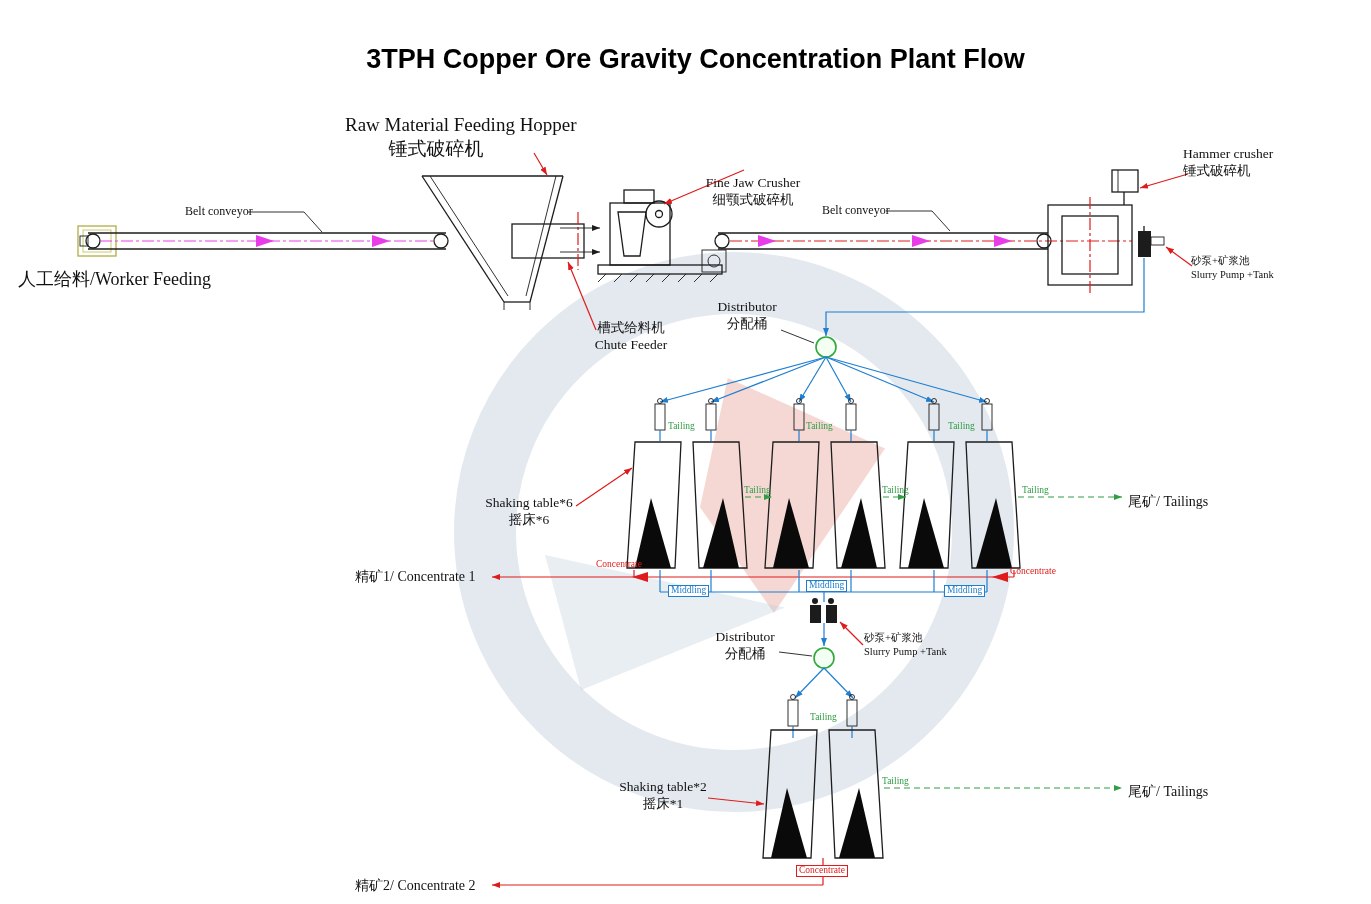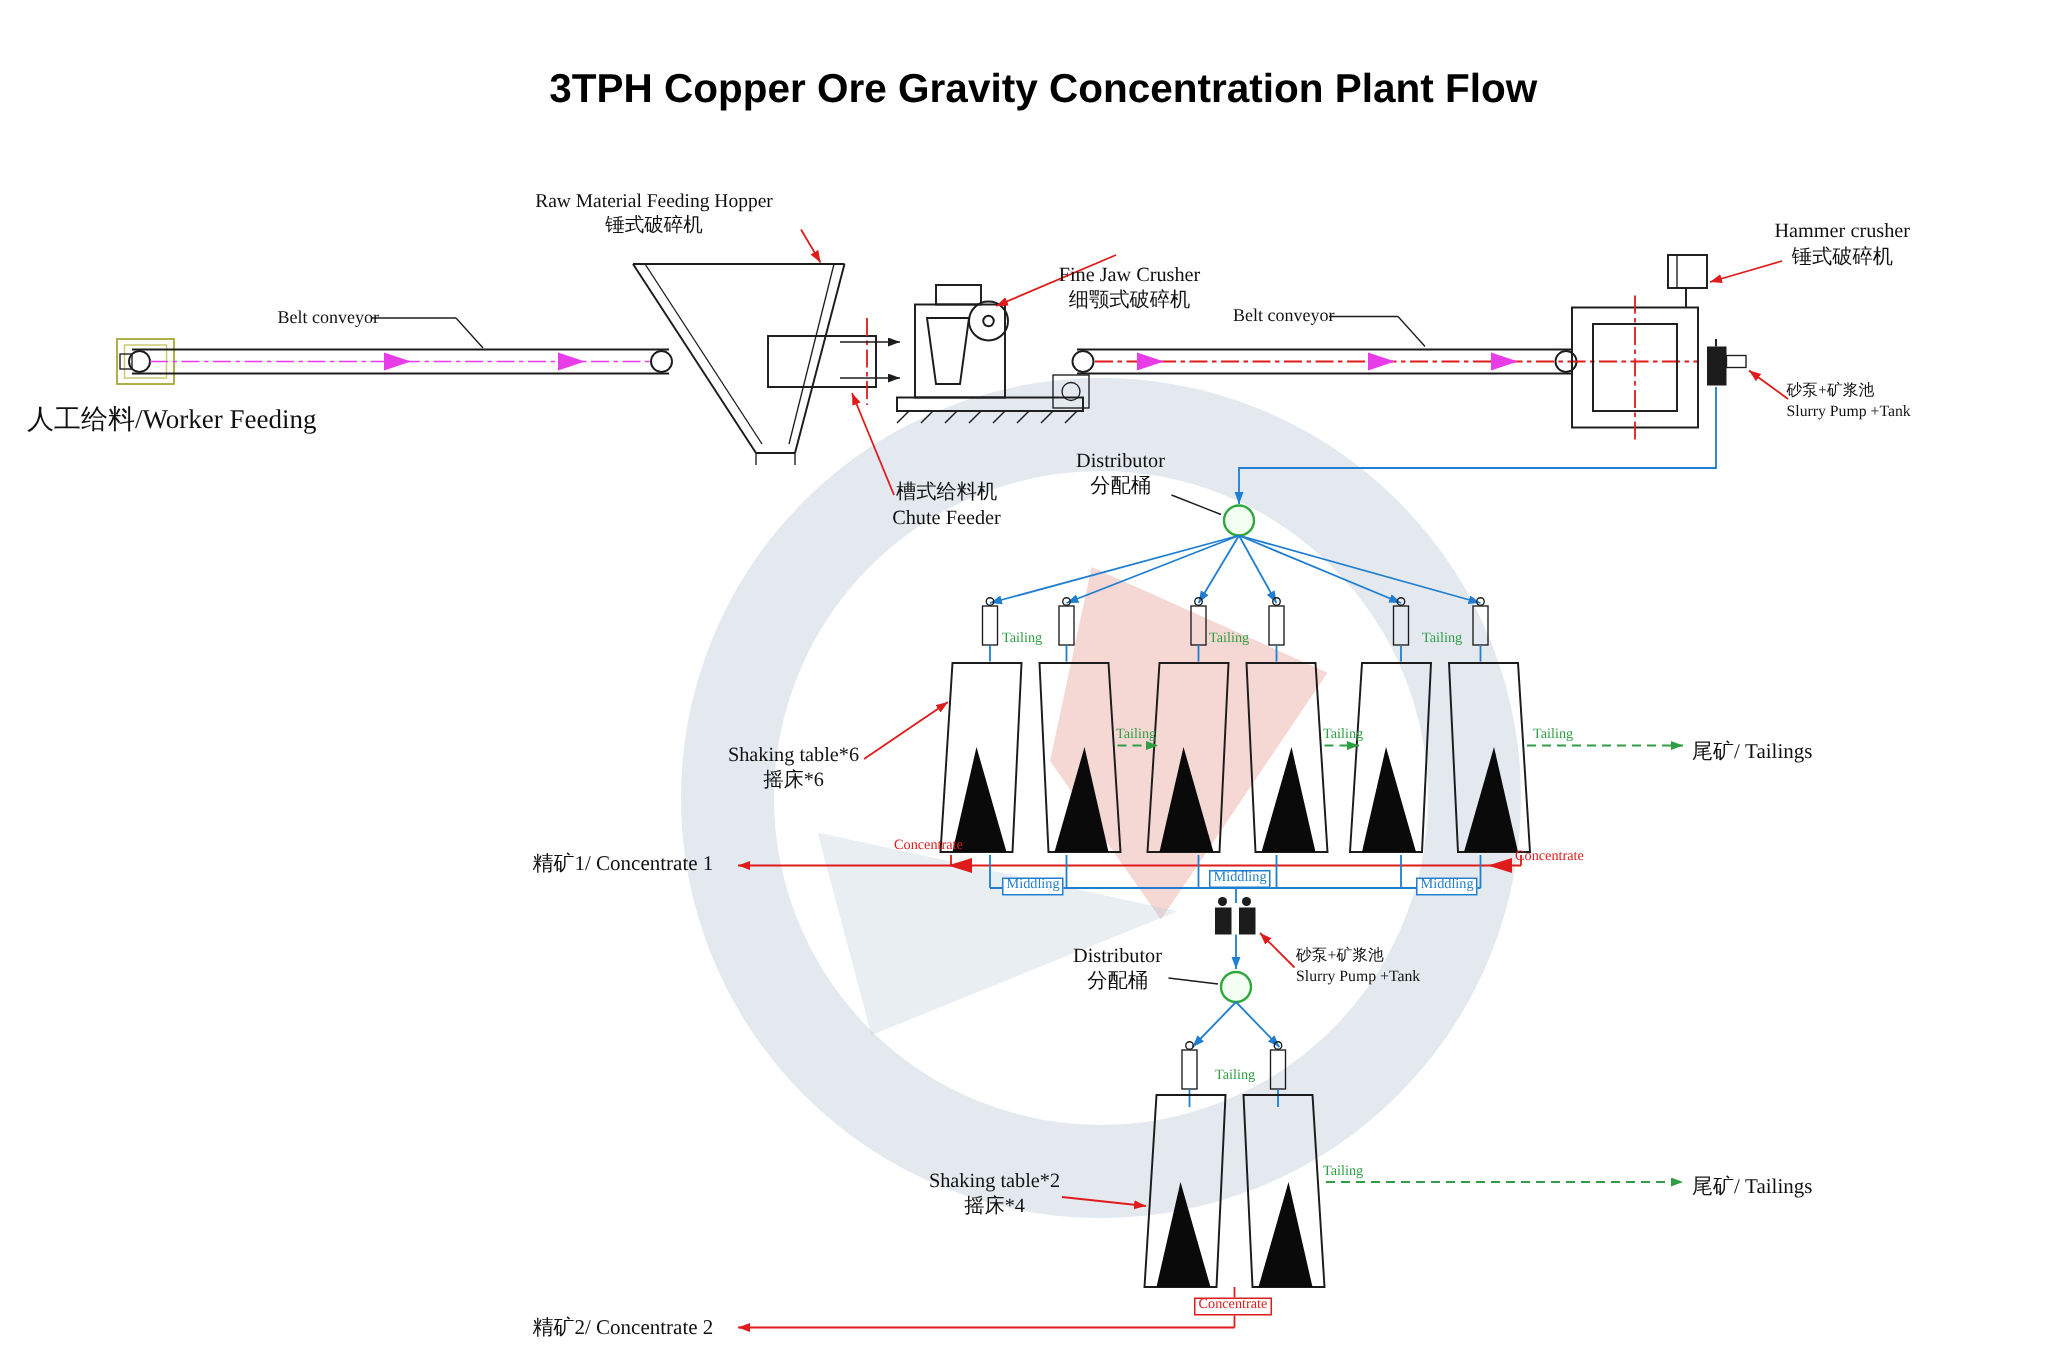--- a/index.html
+++ b/index.html
@@ -296,38 +296,38 @@
       <line x1="708" y1="798" x2="764" y2="804" class="sR" marker-end="url(#aR)"></line>
     </g>
   </svg>
 
   <div id="title">3TPH Copper Ore Gravity Concentration Plant Flow</div>
 
   <div class="lbl" style="left:18px;top:268px;font-size:18px;">人工给料/Worker Feeding</div>
 
   <div class="lbl" style="left:185px;top:204px;font-size:12px;">Belt conveyor</div>
 
-  <div class="lbl center" style="left:345px;top:126px;width:182px;font-size:13px;">
+  <div class="lbl center" style="left:345px;top:113px;width:182px;font-size:19px;">
     <div>Raw Material Feeding Hopper</div>
     <div>锤式破碎机</div>
   </div>
 
   <div class="lbl center" style="left:585px;top:320px;width:92px;">
     <div>槽式给料机</div>
     <div>Chute Feeder</div>
   </div>
 
   <div class="lbl center" style="left:698px;top:140px;width:110px;margin-top:35px;">
     <div>Fine Jaw Crusher</div>
     <div>细颚式破碎机</div>
   </div>
 
   <div class="lbl" style="left:822px;top:203px;font-size:12px;">Belt conveyor</div>
 
-  <div class="lbl" style="left:1183px;top:146px;text-align:center;">
+  <div class="lbl" style="left:1183px;top:146px;">
     <div>Hammer crusher</div>
     <div>锤式破碎机</div>
   </div>
 
   <div class="lbl" style="left:1191px;top:254px;font-size:10.5px;line-height:1.3;">
     <div>砂泵+矿浆池</div>
     <div>Slurry Pump +Tank</div>
   </div>
 
   <div class="lbl center" style="left:712px;top:299px;width:70px;">
@@ -349,21 +349,21 @@
     <div>分配桶</div>
   </div>
 
   <div class="lbl" style="left:864px;top:631px;font-size:10.5px;line-height:1.3;">
     <div>砂泵+矿浆池</div>
     <div>Slurry Pump +Tank</div>
   </div>
 
   <div class="lbl center" style="left:616px;top:779px;width:94px;">
     <div>Shaking table*2</div>
-    <div>摇床*4</div>
+    <div>摇床*1</div>
   </div>
 
   <div class="lbl" style="left:1128px;top:783px;font-size:14px;">尾矿/ Tailings</div>
 
   <div class="lbl" style="left:355px;top:877px;font-size:14px;">精矿2/ Concentrate 2</div>
 
   <div class="small-flow tail" style="left:668px;top:422px;">Tailing</div>
   <div class="small-flow tail" style="left:806px;top:422px;">Tailing</div>
   <div class="small-flow tail" style="left:948px;top:422px;">Tailing</div>
   <div class="small-flow tail" style="left:744px;top:486px;">Tailing</div>

